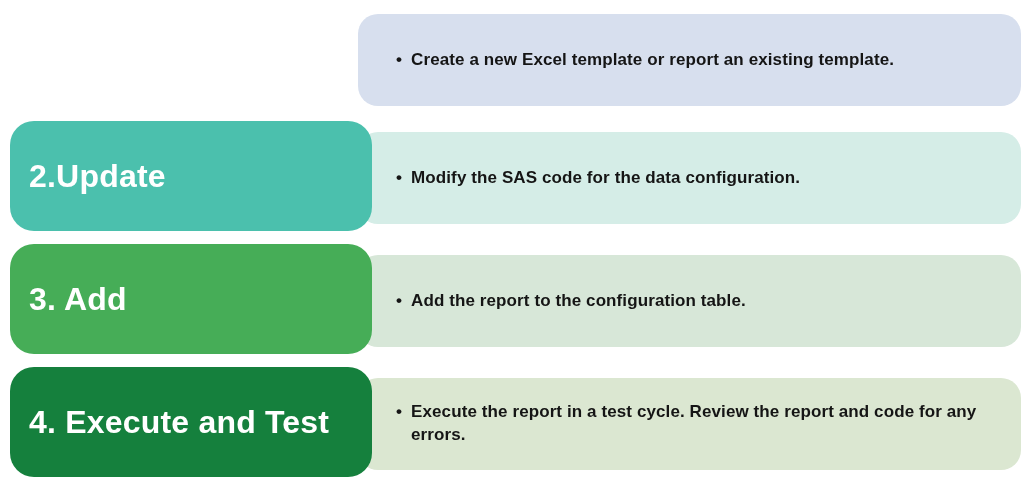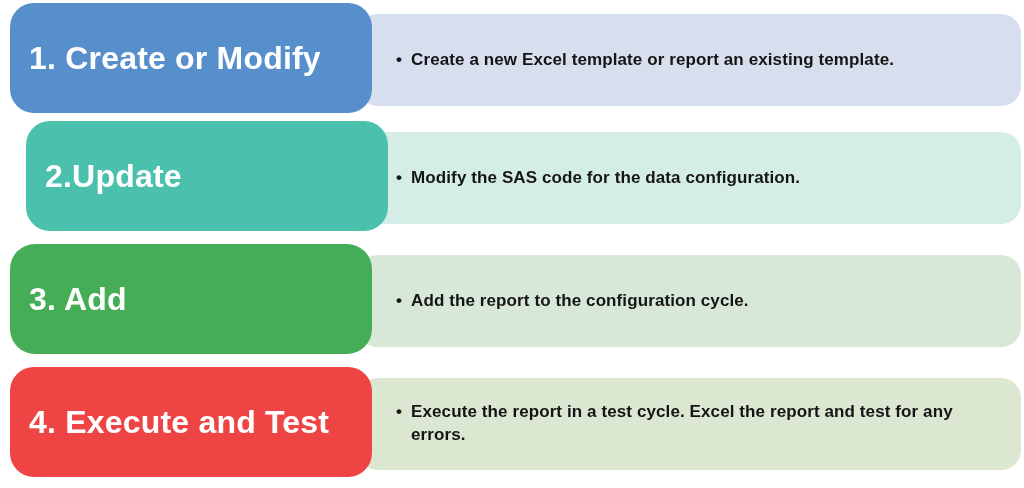--- a/index.html
+++ b/index.html
@@ -76,54 +76,51 @@
 
 <div class="diagram">
 
   <div class="row row-0">
     <div class="panel" style="background-color: rgb(215, 223, 238);">
       <div class="bullet-item">
         <span class="bullet-glyph">•</span>
         <span>Create a new Excel template or report an existing template.</span>
       </div>
     </div>
-    <div class="step-box" style="background-color: rgb(86, 143, 203);">
-      <span>1. Create or Modify</span>
-    </div>
   </div>
 
   <div class="row row-1">
     <div class="panel" style="background-color: rgb(213, 237, 231);">
       <div class="bullet-item">
         <span class="bullet-glyph">•</span>
         <span>Modify the SAS code for the data configuration.</span>
       </div>
     </div>
-    <div class="step-box" style="background-color: rgb(75, 192, 173); margin-left: 16px;">
+    <div class="step-box" style="background-color: rgb(75, 192, 173);">
       <span>2.Update</span>
     </div>
   </div>
 
   <div class="row row-2">
     <div class="panel" style="background-color: rgb(215, 231, 216);">
       <div class="bullet-item">
         <span class="bullet-glyph">•</span>
-        <span>Add the report to the configuration cycle.</span>
+        <span>Add the report to the configuration table.</span>
       </div>
     </div>
-    <div class="step-box" style="background-color: rgb(70, 173, 87); border-radius: 25px;">
+    <div class="step-box" style="background-color: rgb(70, 173, 87);">
       <span>3. Add</span>
     </div>
   </div>
 
   <div class="row row-3">
     <div class="panel" style="background-color: rgb(219, 231, 209);">
       <div class="bullet-item">
         <span class="bullet-glyph">•</span>
-        <span>Execute the report in a test cycle. Excel the report and test for any errors.</span>
+        <span>Execute the report in a test cycle. Review the report and code for any errors.</span>
       </div>
     </div>
-    <div class="step-box" style="background-color: #ef4444;">
+    <div class="step-box" style="background-color: #15803d;">
       <span>4. Execute and Test</span>
     </div>
   </div>
 
 </div>
 
 </body></html>

